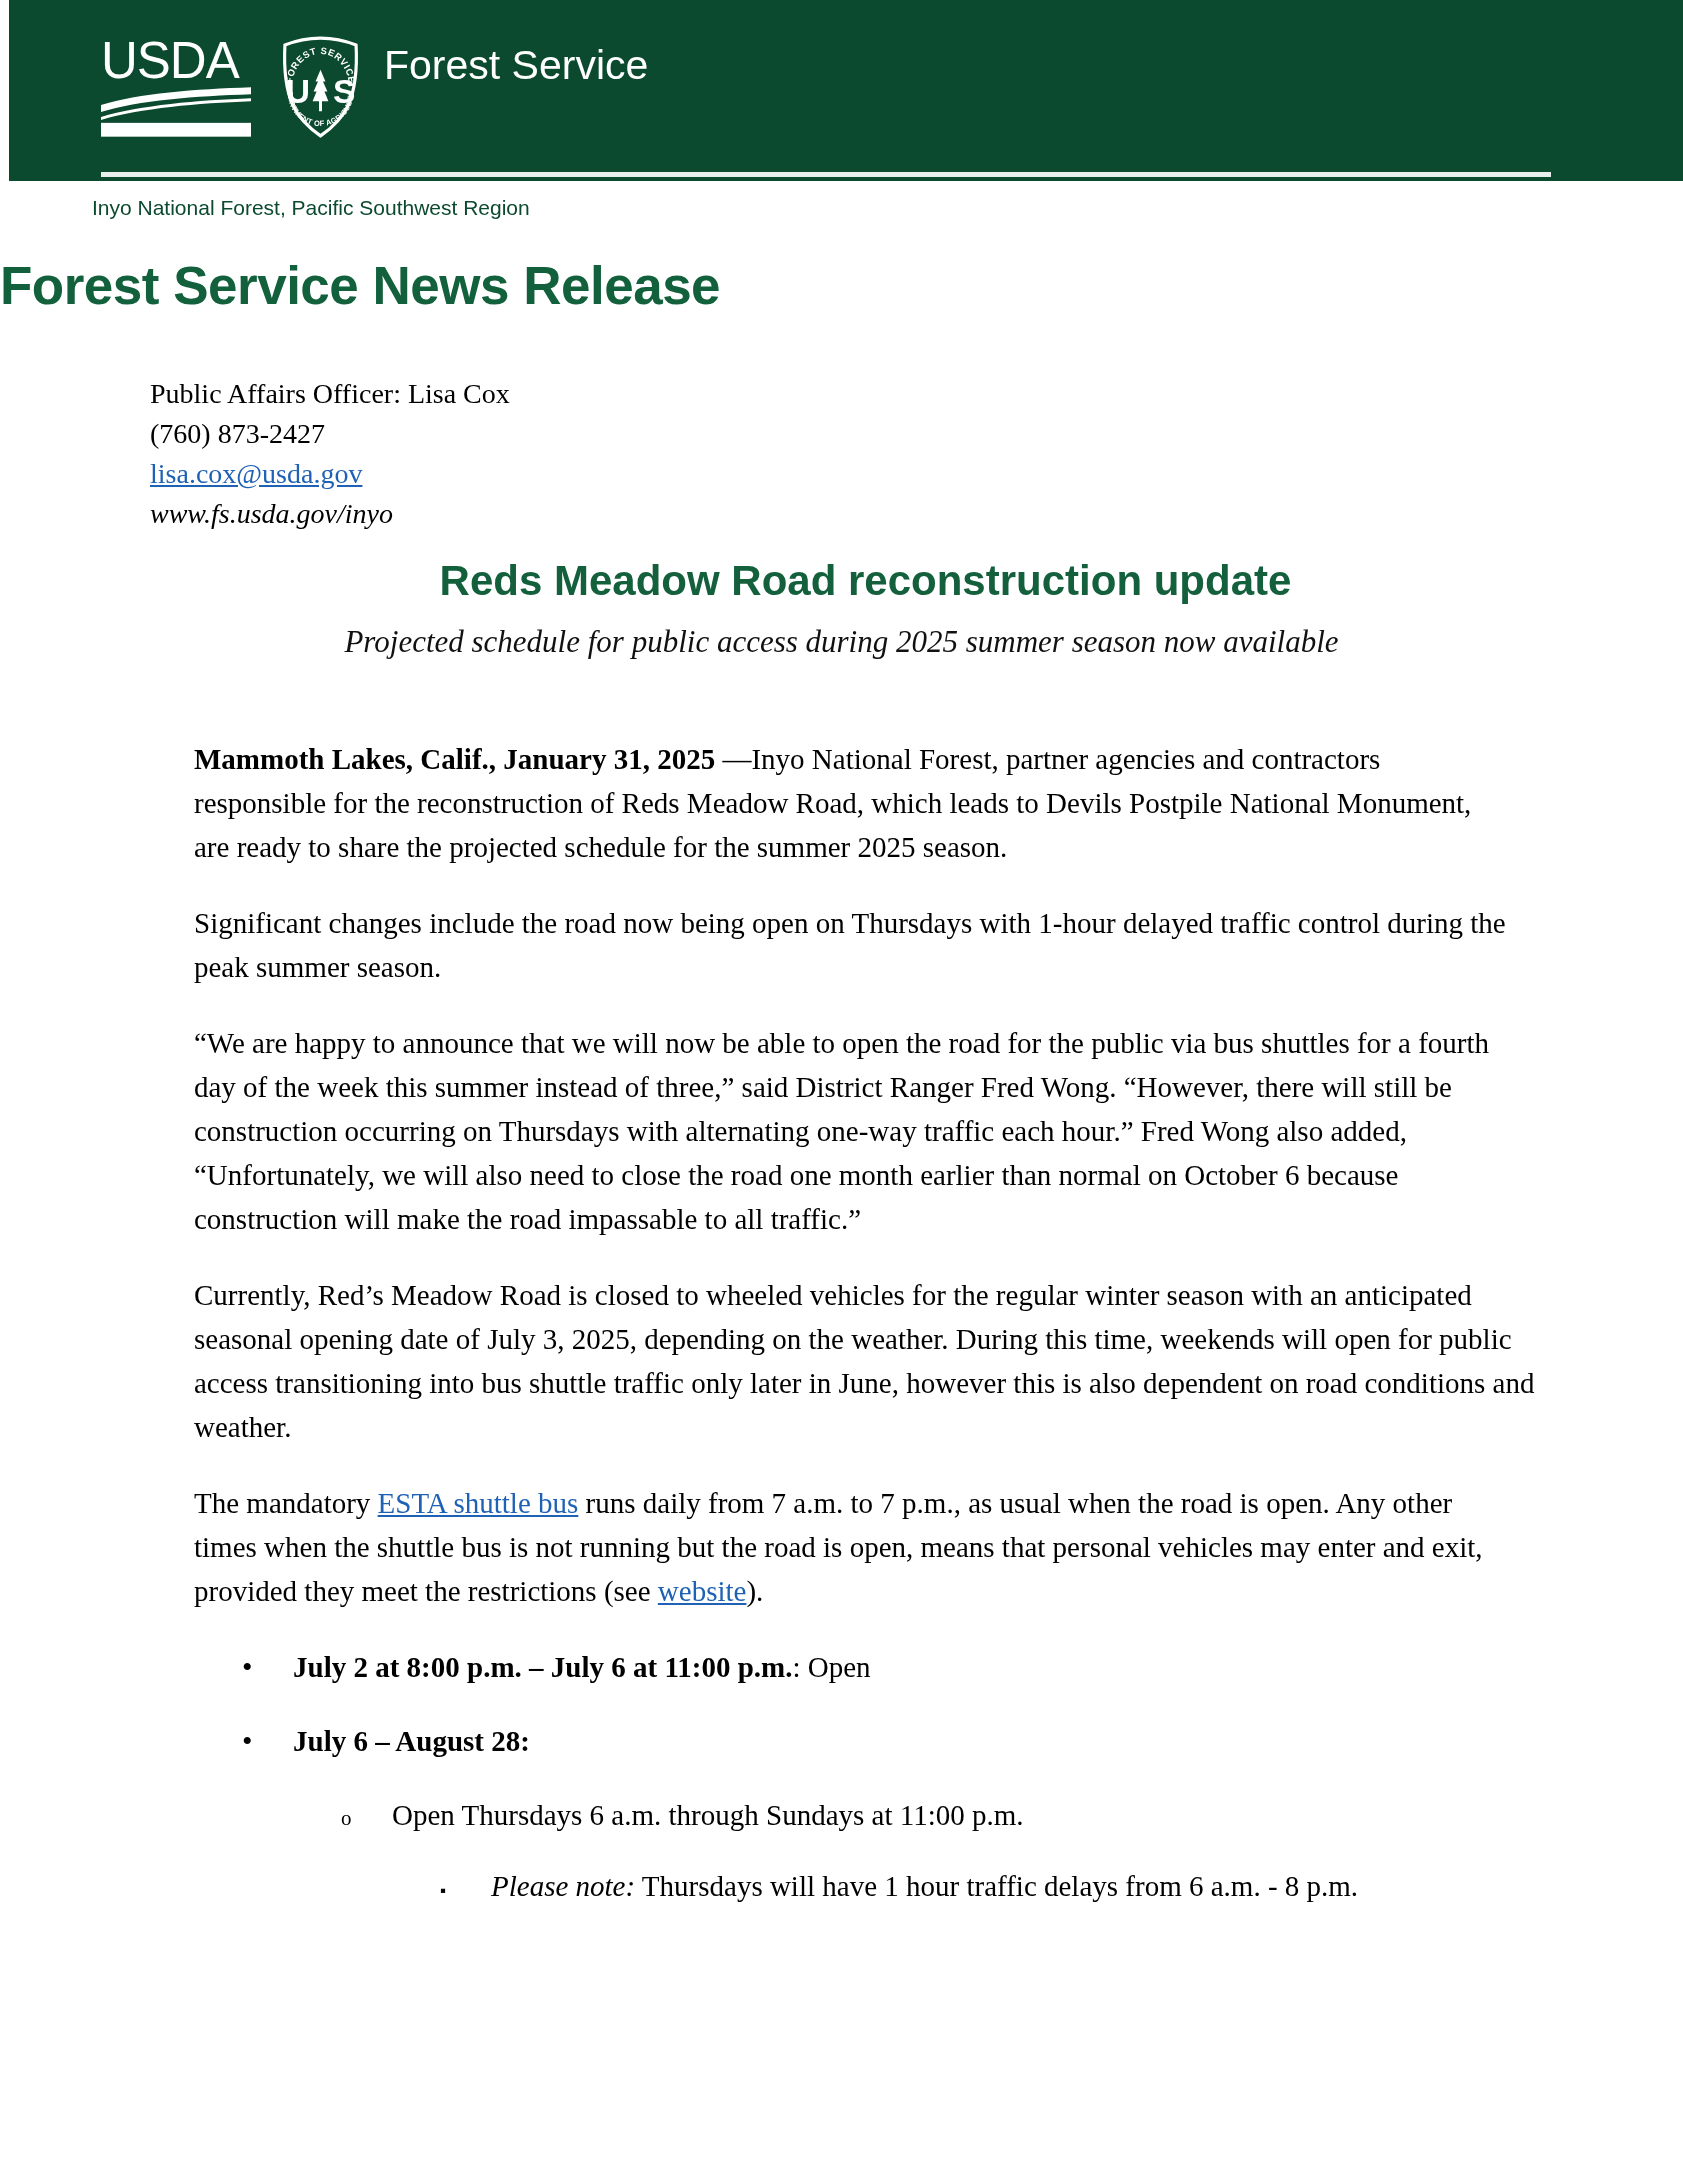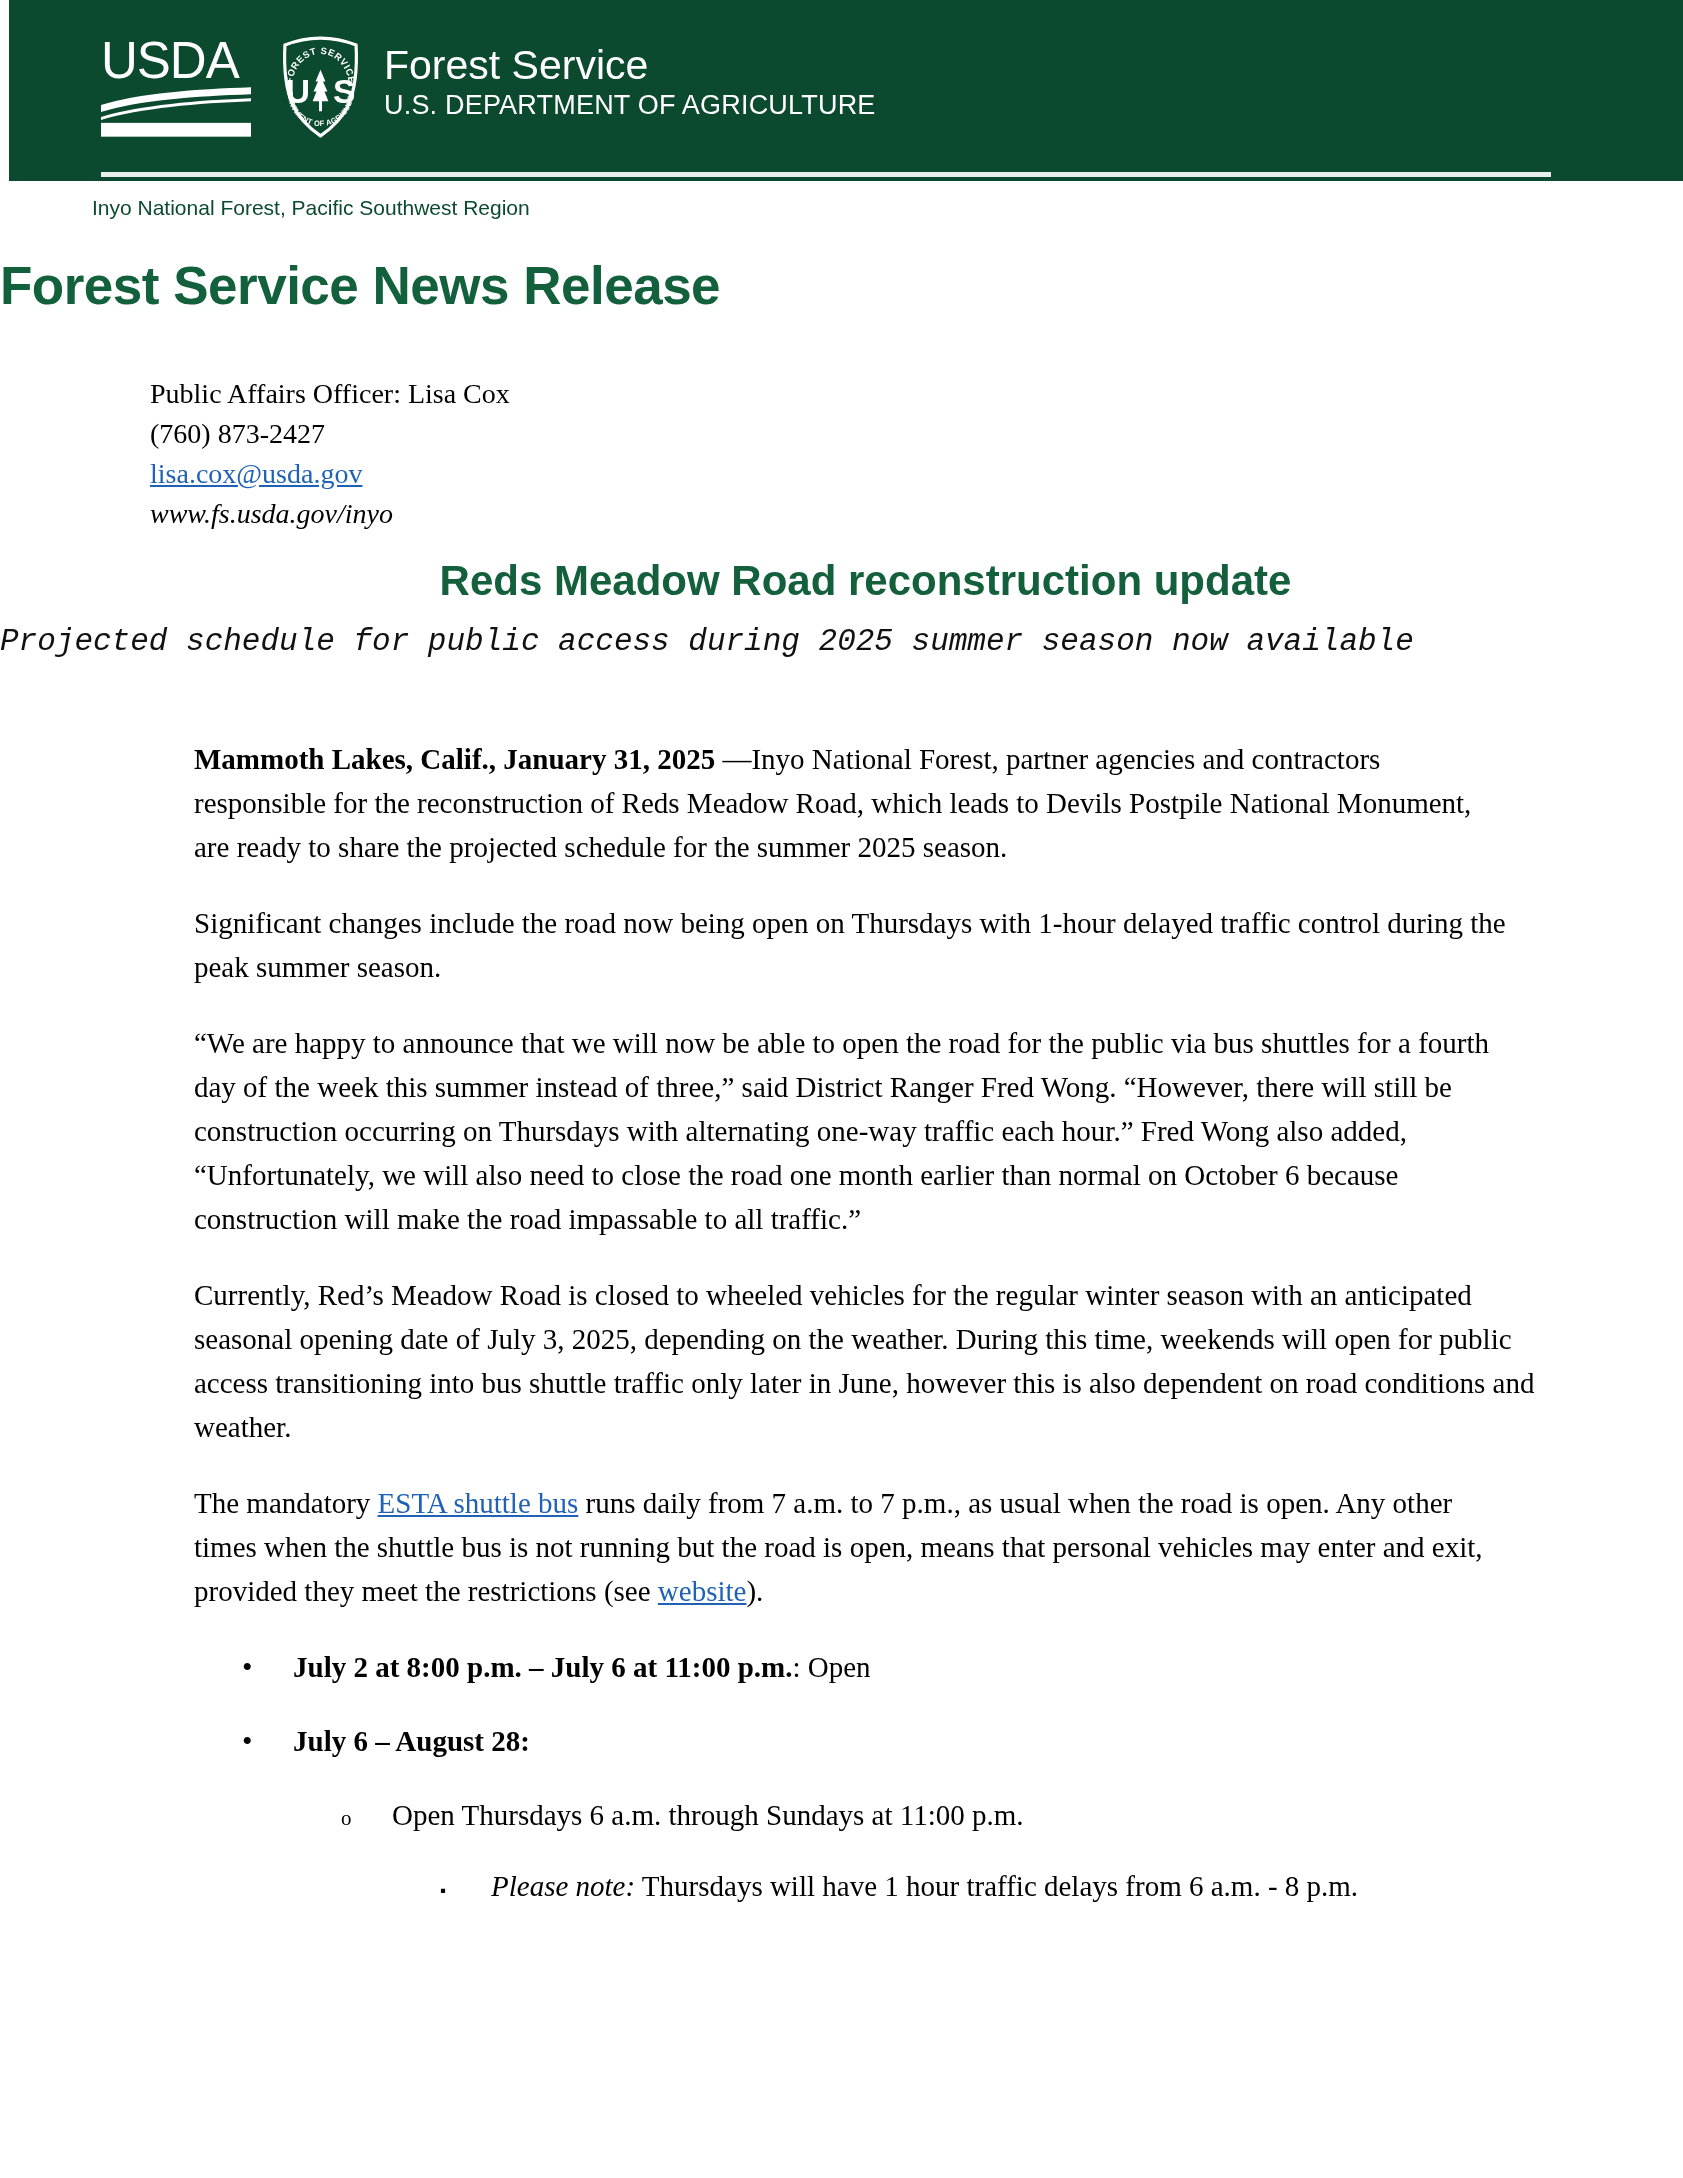--- a/index.html
+++ b/index.html
@@ -145,21 +145,22 @@
     font-weight: bold;
     font-size: 42px;
     color: #14603c;
     padding-left: 24px;
   }
   .subhead {
     position: absolute;
     left: 0;
     top: 624px;
     width: 1683px;
-    font-family: Liberation Mono, monospace;
+    text-align: center;
+    font-family: Liberation Serif, serif;
     font-style: italic;
     font-size: 31px;
     color: #111111;
   }
 
   
   .body-wrap {
     position: absolute;
     left: 194px;
     top: 737px;
@@ -239,21 +240,20 @@
       <text font-family="Liberation Sans, sans-serif" font-size="7.6" font-weight="bold" fill="#ffffff" letter-spacing="0.3">
         <textPath href="#arcBot" startOffset="50%" text-anchor="middle">DEPARTMENT OF AGRICULTURE</textPath>
       </text>
       <text x="19" y="68" font-family="Liberation Sans, sans-serif" font-size="34" font-weight="bold" fill="#ffffff" text-anchor="middle">U</text>
       <text x="66" y="68" font-family="Liberation Sans, sans-serif" font-size="34" font-weight="bold" fill="#ffffff" text-anchor="middle">S</text>
       <path d="M42,34 L47,46 L44.5,46 L49,56 L46,56 L50,66 L43.5,66 L43.5,76 L40.5,76 L40.5,66 L34,66 L38,56 L35,56 L39.5,46 L37,46 Z" fill="#ffffff"></path>
     </svg>
 
     <div class="fs-titles">
       <div class="fs-title-1">Forest Service</div>
-      <div class="fs-title-2">U.S. DEPARTMENT OF AGRICULTURE</div>
     </div>
   </div>
   <div class="header-rule"></div>
 </div>
 
 <div class="region-line">Inyo National Forest, Pacific Southwest Region</div>
 
 <div class="news-release-title">Forest Service News Release</div>
 
 <div class="contact-block">

